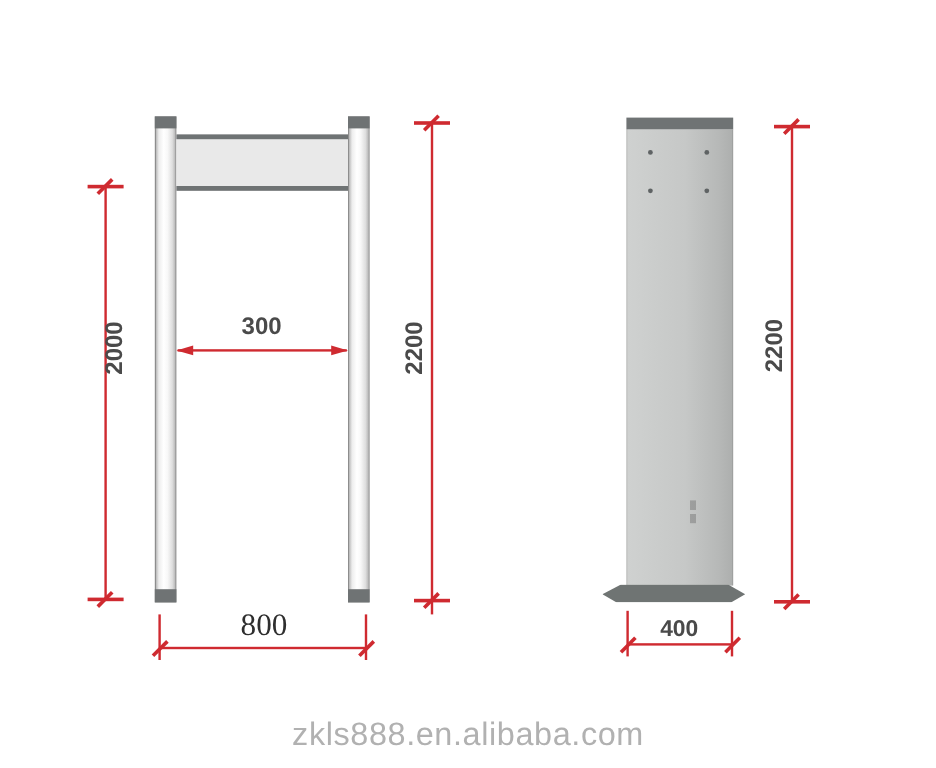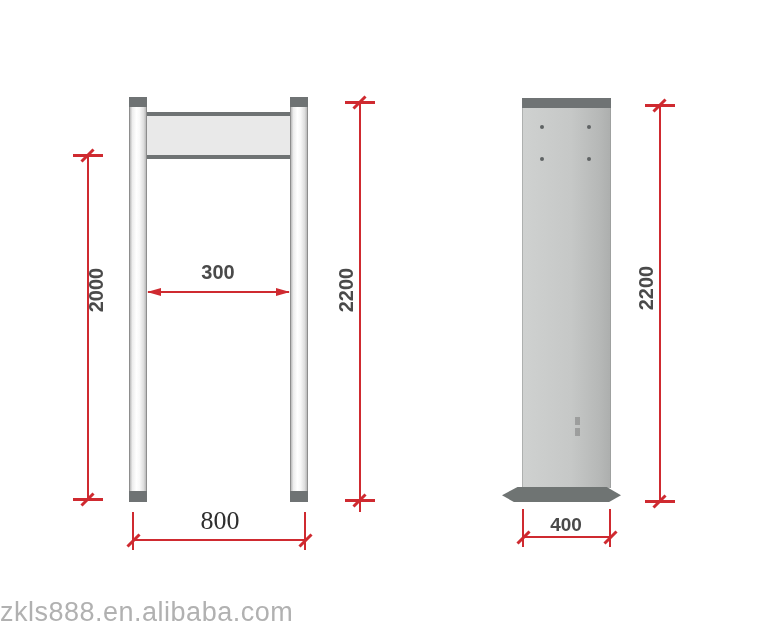--- a/index.html
+++ b/index.html
@@ -87,21 +87,21 @@
   }
   .dim-label.rot{transform:rotate(-90deg);}
   .dim-label.serif{
     font-family:"Liberation Serif", serif;
     font-weight:400;font-size:26px;color:#2e2e2e;
   }
   .dim-label.small{font-size:19px;}
   
   .watermark{
     position:absolute;left:0;top:597px;width:780px;
-    text-align:left;
+    text-align:center;
     color:var(--watermark-gray,#b1b1b1);
     font-size:27px;letter-spacing:.5px;
   }
 </style>
 </head>
 <body>
 
 <div class="canvas">
 
   <div>

